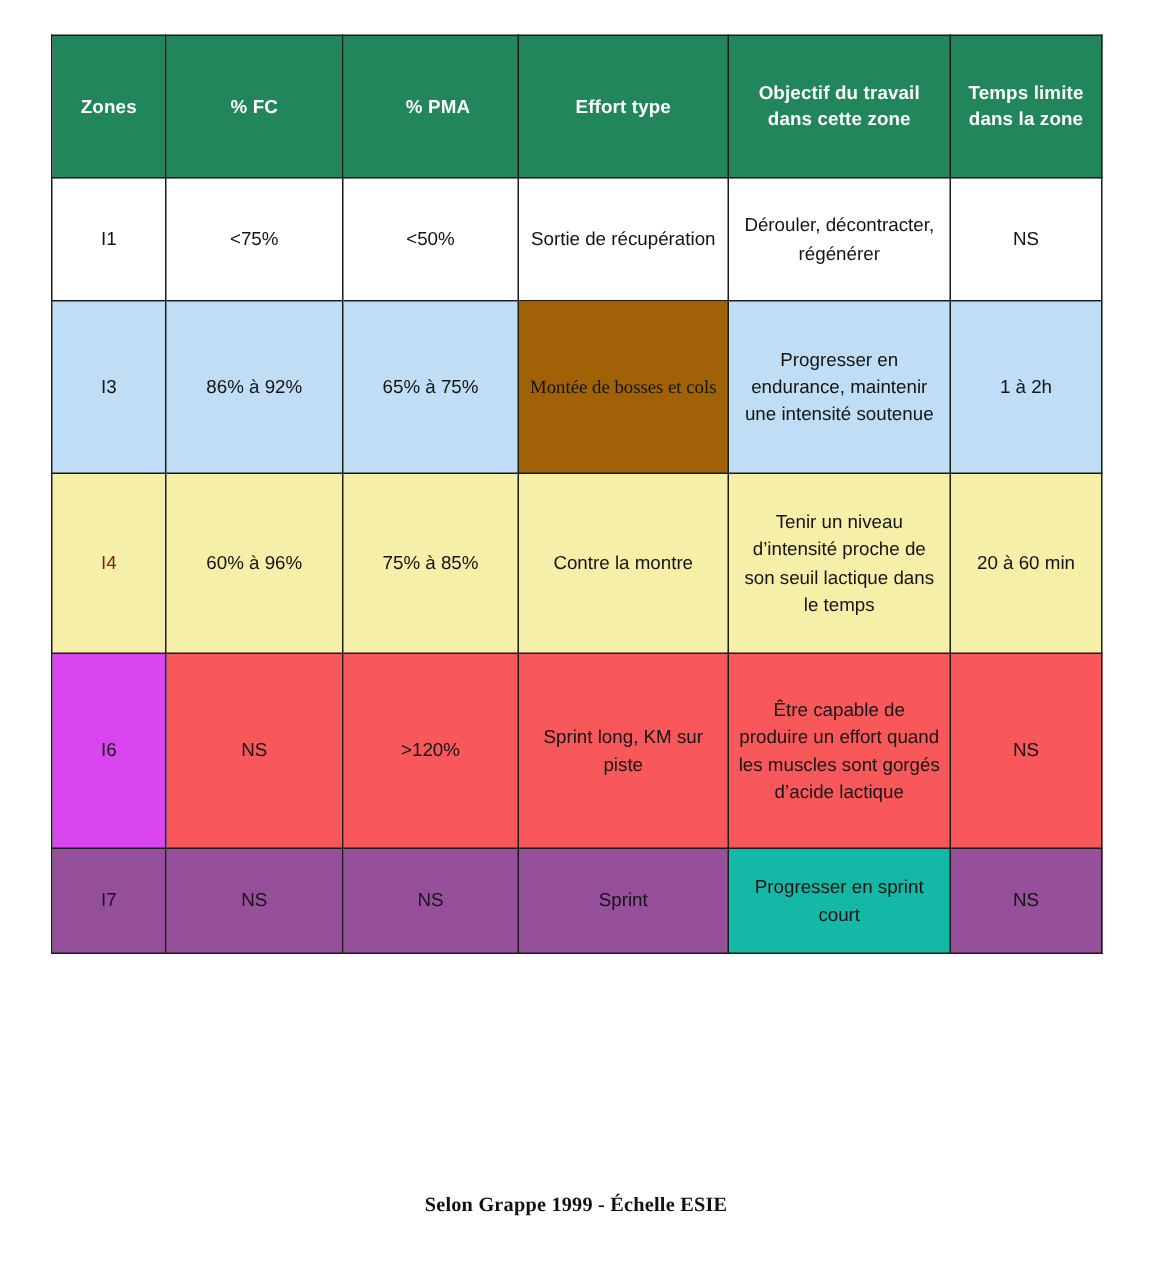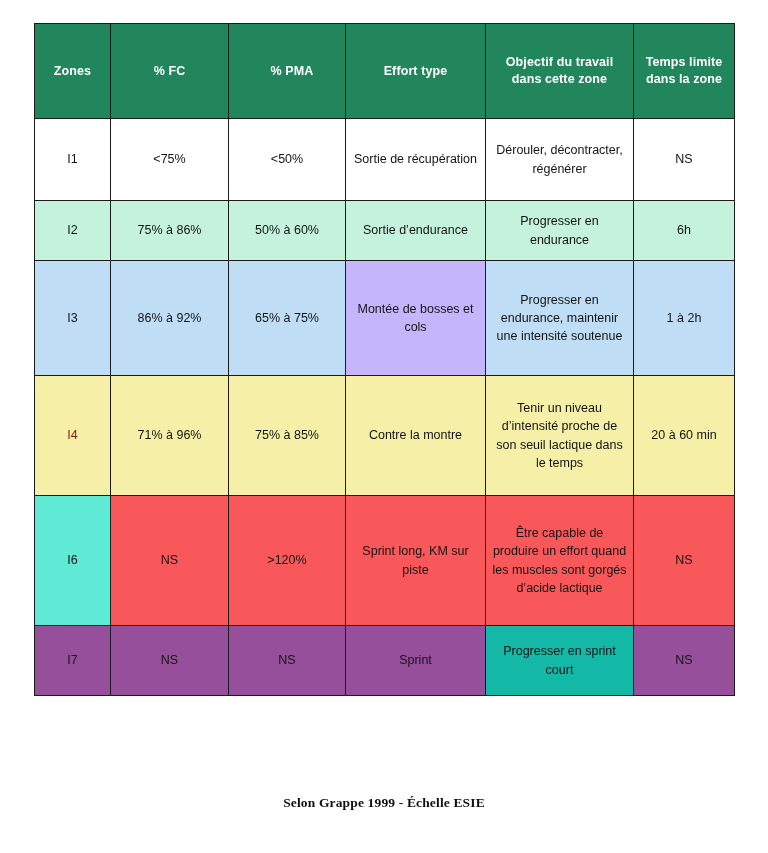--- a/index.html
+++ b/index.html
@@ -117,46 +117,38 @@
       </thead>
       <tbody>
         <tr class="r-i1">
           <td style="background: rgb(255, 255, 255); border-color: rgb(27, 27, 27); color: rgb(20, 20, 20);">I1</td>
           <td style="background: rgb(255, 255, 255); border-color: rgb(27, 27, 27); color: rgb(20, 20, 20);">&lt;75%</td>
           <td style="background: rgb(255, 255, 255); border-color: rgb(27, 27, 27); color: rgb(20, 20, 20);">&lt;50%</td>
           <td style="background: rgb(255, 255, 255); border-color: rgb(27, 27, 27); color: rgb(20, 20, 20);">Sortie de récupération</td>
           <td style="background: rgb(255, 255, 255); border-color: rgb(27, 27, 27); color: rgb(20, 20, 20);">Dérouler, décontracter, régénérer</td>
           <td style="background: rgb(255, 255, 255); border-color: rgb(27, 27, 27); color: rgb(20, 20, 20);">NS</td>
         </tr>
-        <tr class="r-i2">
-          <td style="background: rgb(197, 242, 220); border-color: rgb(27, 27, 27); color: rgb(20, 20, 20);">I2</td>
-          <td style="background: rgb(197, 242, 220); border-color: rgb(27, 27, 27); color: rgb(20, 20, 20);">75% à 86%</td>
-          <td style="background: rgb(197, 242, 220); border-color: rgb(27, 27, 27); color: rgb(20, 20, 20);">50% à 60%</td>
-          <td style="background: rgb(197, 242, 220); border-color: rgb(27, 27, 27); color: rgb(20, 20, 20);">Sortie d’endurance</td>
-          <td style="background: rgb(197, 242, 220); border-color: rgb(27, 27, 27); color: rgb(20, 20, 20);">Progresser en endurance</td>
-          <td style="background: rgb(197, 242, 220); border-color: rgb(27, 27, 27); color: rgb(20, 20, 20);">6h</td>
-        </tr>
         <tr class="r-i3">
           <td style="background: rgb(191, 222, 245); border-color: rgb(27, 27, 27); color: rgb(20, 20, 20);">I3</td>
           <td style="background: rgb(191, 222, 245); border-color: rgb(27, 27, 27); color: rgb(20, 20, 20);">86% à 92%</td>
           <td style="background: rgb(191, 222, 245); border-color: rgb(27, 27, 27); color: rgb(20, 20, 20);">65% à 75%</td>
-          <td style="background: #c4b5fd; border-color: rgb(27, 27, 27); color: rgb(20, 20, 20);">Montée de bosses et cols</td>
+          <td style="background: #a16207; border-color: rgb(27, 27, 27); color: rgb(20, 20, 20); font-family: Liberation Serif, serif;">Montée de bosses et cols</td>
           <td style="background: rgb(191, 222, 245); border-color: rgb(27, 27, 27); color: rgb(20, 20, 20);">Progresser en endurance, maintenir une intensité soutenue</td>
           <td style="background: rgb(191, 222, 245); border-color: rgb(27, 27, 27); color: rgb(20, 20, 20);">1 à 2h</td>
         </tr>
         <tr class="r-i4">
           <td style="background: rgb(245, 239, 168); border-color: rgb(27, 27, 27); color: #7f1d1d;">I4</td>
-          <td style="background: rgb(245, 239, 168); border-color: rgb(27, 27, 27); color: rgb(20, 20, 20);">71% à 96%</td>
+          <td style="background: rgb(245, 239, 168); border-color: rgb(27, 27, 27); color: rgb(20, 20, 20);">60% à 96%</td>
           <td style="background: rgb(245, 239, 168); border-color: rgb(27, 27, 27); color: rgb(20, 20, 20);">75% à 85%</td>
           <td style="background: rgb(245, 239, 168); border-color: rgb(27, 27, 27); color: rgb(20, 20, 20);">Contre la montre</td>
           <td style="background: rgb(245, 239, 168); border-color: rgb(27, 27, 27); color: rgb(20, 20, 20);">Tenir un niveau d’intensité proche de son seuil lactique dans le temps</td>
           <td style="background: rgb(245, 239, 168); border-color: rgb(27, 27, 27); color: rgb(20, 20, 20);">20 à 60 min</td>
         </tr>
         <tr class="r-i6">
-          <td style="background: #5eead4; border-color: rgb(27, 27, 27); color: rgb(20, 20, 20);">I6</td>
+          <td style="background: #d946ef; border-color: rgb(27, 27, 27); color: rgb(20, 20, 20);">I6</td>
           <td style="background: rgb(249, 88, 90); border-color: rgb(27, 27, 27); color: rgb(20, 20, 20);">NS</td>
           <td style="background: rgb(249, 88, 90); border-color: rgb(27, 27, 27); color: rgb(20, 20, 20);">&gt;120%</td>
           <td style="background: rgb(249, 88, 90); border-color: rgb(27, 27, 27); color: rgb(20, 20, 20);">Sprint long, KM sur piste</td>
           <td style="background: rgb(249, 88, 90); border-color: rgb(27, 27, 27); color: rgb(20, 20, 20);">Être capable de produire un effort quand les muscles sont gorgés d’acide lactique</td>
           <td style="background: rgb(249, 88, 90); border-color: rgb(27, 27, 27); color: rgb(20, 20, 20);">NS</td>
         </tr>
         <tr class="r-i7">
           <td style="background: rgb(150, 80, 155); border-color: rgb(27, 27, 27); color: rgb(20, 20, 20);">I7</td>
           <td style="background: rgb(150, 80, 155); border-color: rgb(27, 27, 27); color: rgb(20, 20, 20);">NS</td>
           <td style="background: rgb(150, 80, 155); border-color: rgb(27, 27, 27); color: rgb(20, 20, 20);">NS</td>

